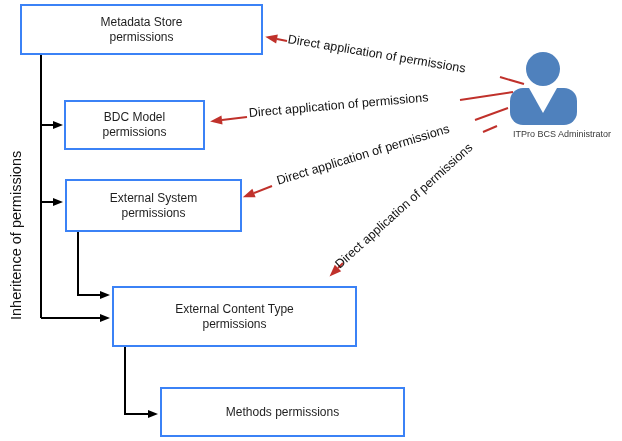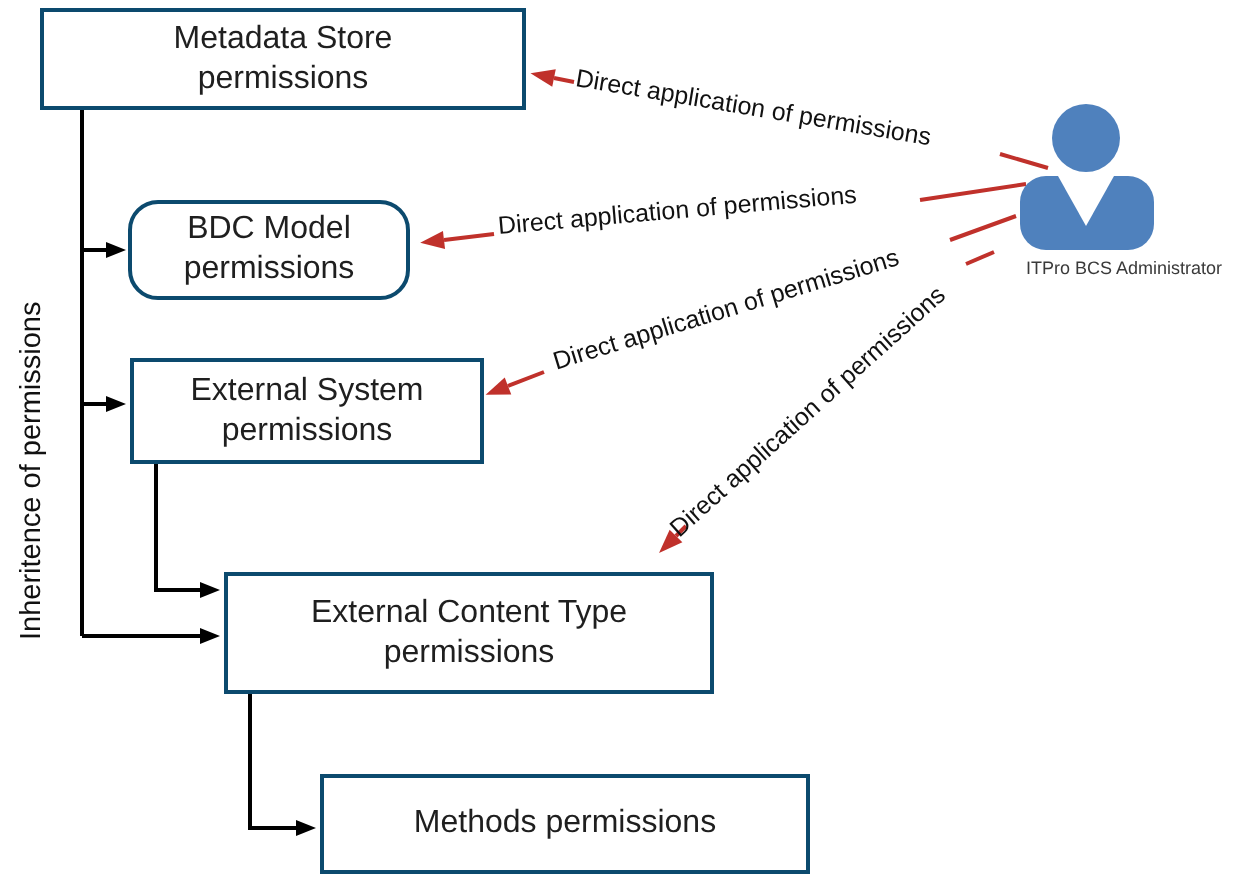--- a/index.html
+++ b/index.html
@@ -8,29 +8,29 @@
     width:622px;height:441px;
     background:#ffffff;
     font-family:"Liberation Sans", sans-serif;
     overflow:hidden;
   }
   .layer{position:absolute;left:0;top:0;}
   .box{
     position:absolute;
     box-sizing:border-box;
     background:#ffffff;
-    border:2px solid #0c4a6e;
+    border:2px solid #3b82f6;
     display:flex;align-items:center;justify-content:center;
     text-align:center;
     white-space:pre-line;
-    font-size:16px;line-height:1.25;color:#1f1f1f;
+    font-size:12px;line-height:1.25;color:#1f1f1f;
     z-index:2;
   }
   .box-metadata{left:20px;top:4px;width:243px;height:51px;}
-  .box-bdc{left:64px;top:100px;width:141px;height:50px;border-radius:15px;}
+  .box-bdc{left:64px;top:100px;width:141px;height:50px;}
   .box-extsys{left:65px;top:179px;width:177px;height:53px;}
   .box-ect{left:112px;top:286px;width:245px;height:61px;}
   .box-methods{left:160px;top:387px;width:245px;height:50px;}
   .arrow-label{
     position:absolute;
     white-space:nowrap;
     font-size:12.5px;color:#111111;
     transform-origin:0 50%;
     z-index:3;
   }

